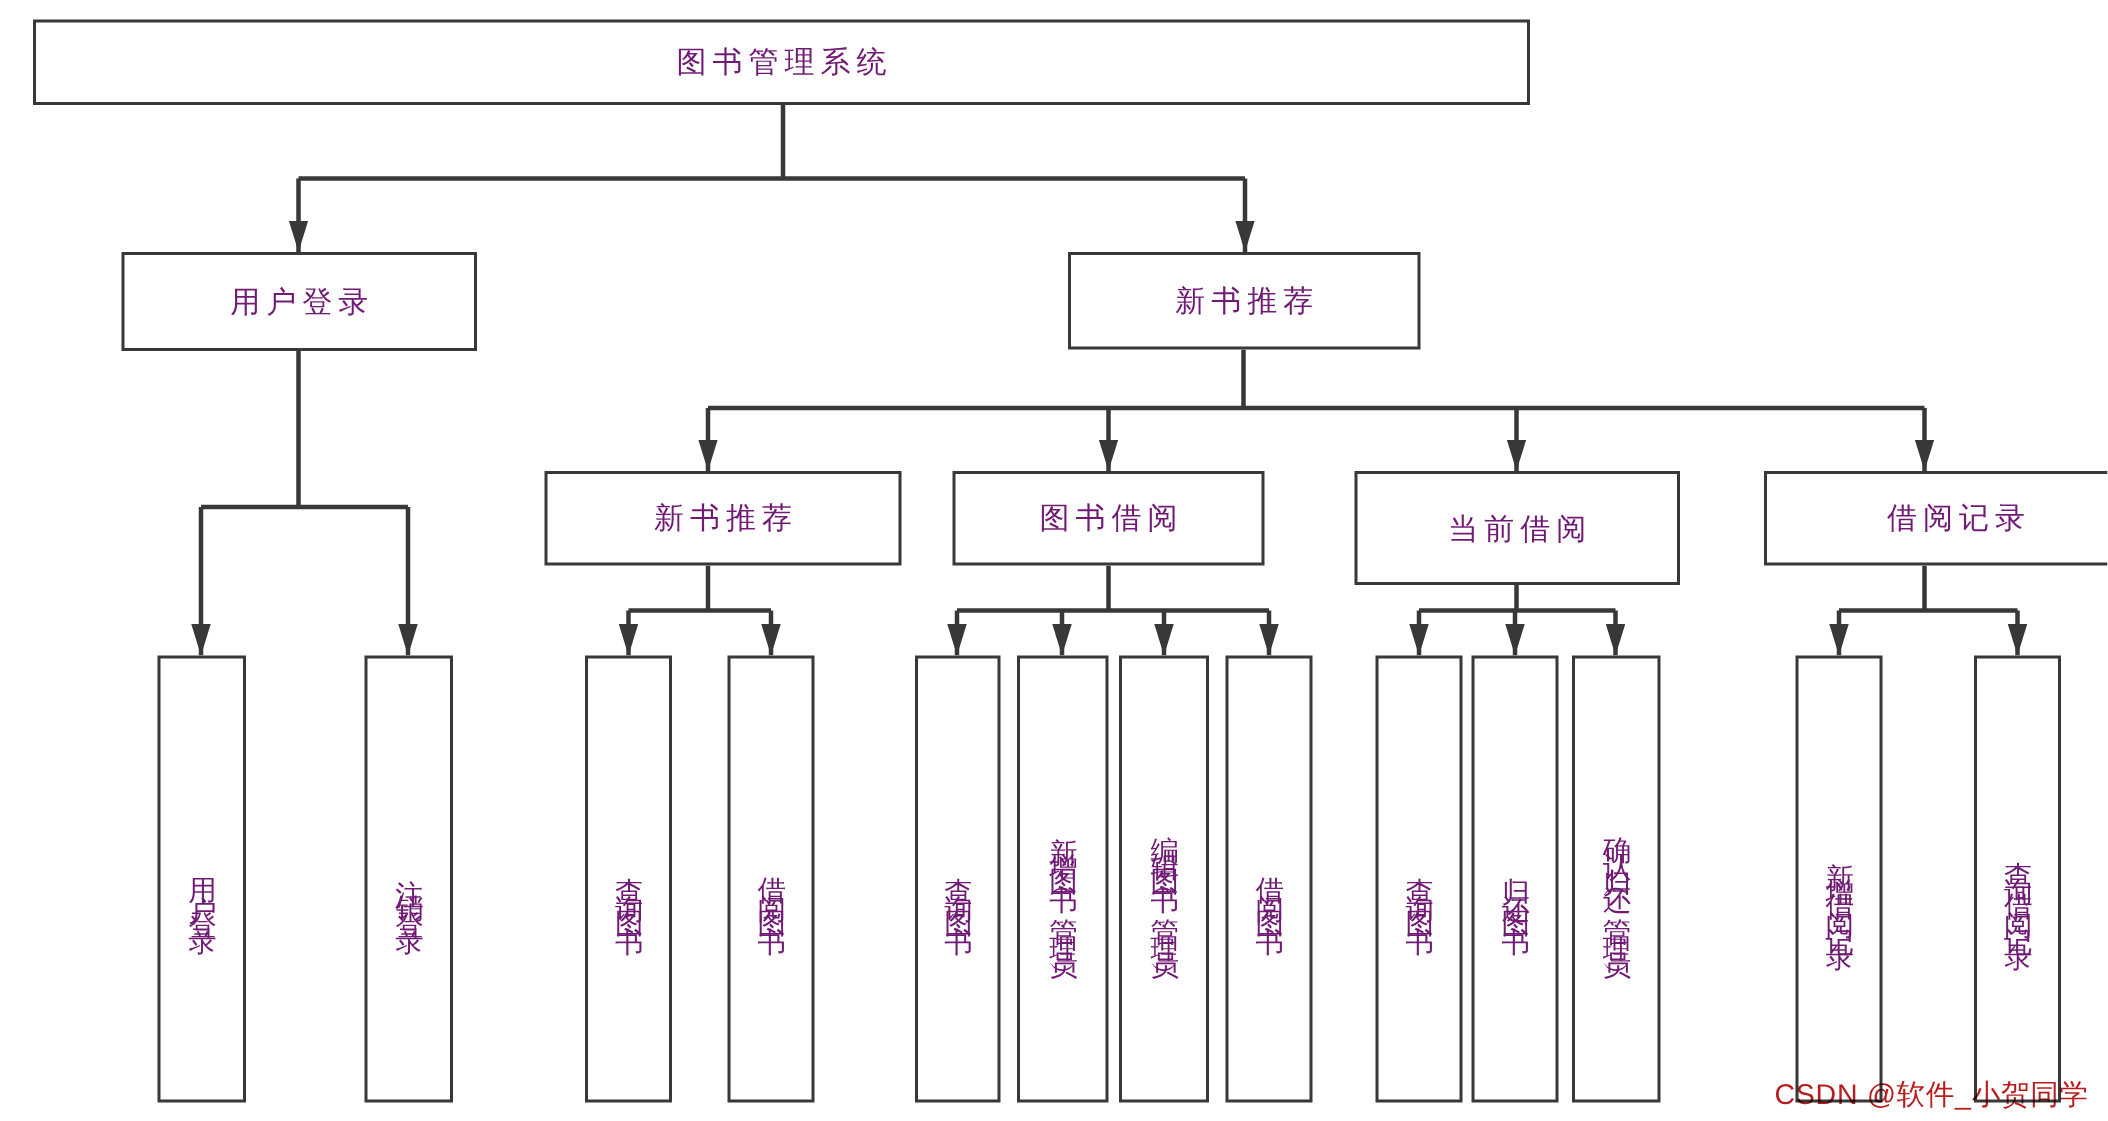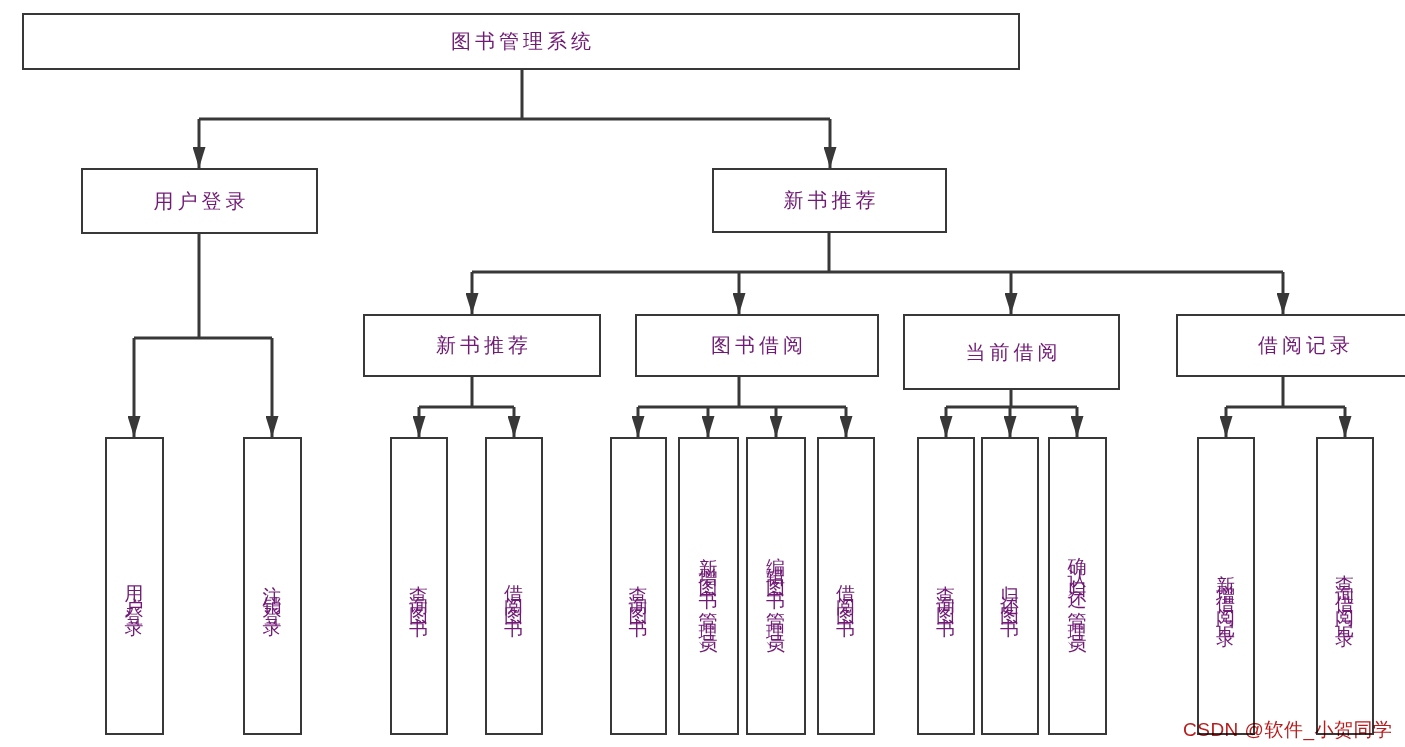--- a/index.html
+++ b/index.html
@@ -114,21 +114,21 @@
   <div class="node" style="left:81px; top:168px; width:237px; height:66px;">
     <span class="h-label">用户登录</span>
   </div>
   <div class="node" style="left:712px; top:168px; width:235px; height:65px;">
     <span class="h-label">新书推荐</span>
   </div>
 
   <div class="node" style="left:363px; top:314px; width:238px; height:63px;">
     <span class="h-label">新书推荐</span>
   </div>
-  <div class="node" style="left:635px; top:314px; width:244px; height:63px;">
+  <div class="node" style="left:635px; top:314px; width:208px; height:63px;">
     <span class="h-label">图书借阅</span>
   </div>
   <div class="node" style="left:903px; top:314px; width:217px; height:76px;">
     <span class="h-label">当前借阅</span>
   </div>
   <div class="node" style="left:1176px; top:314px; width:256px; height:63px;">
     <span class="h-label">借阅记录</span>
   </div>
 
   <div class="node" style="left:105px; top:437px; width:59px; height:298px;">

